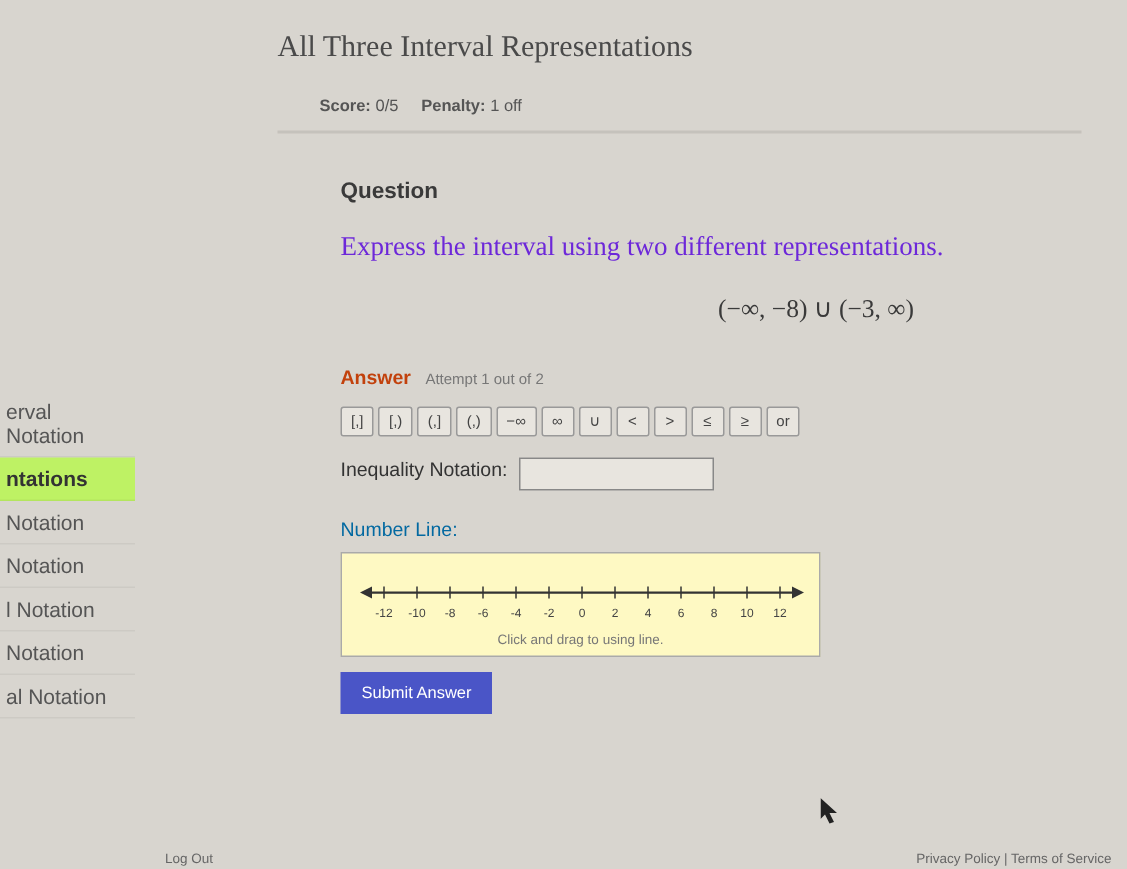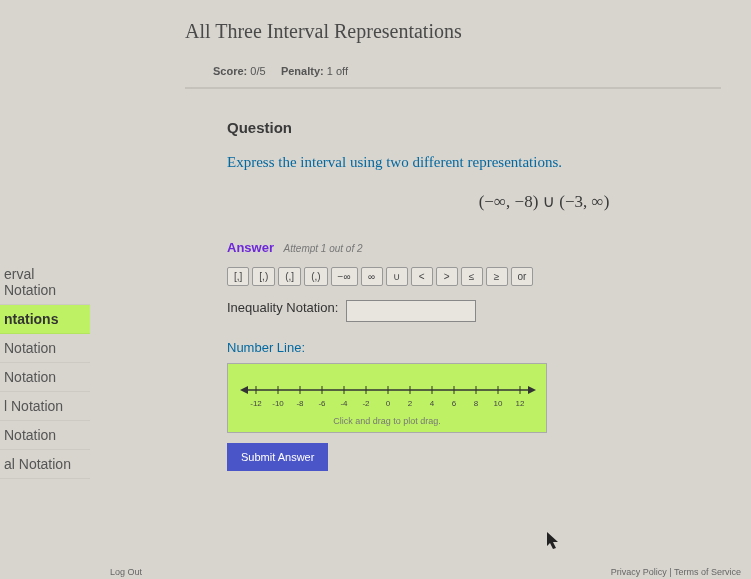--- a/index.html
+++ b/index.html
@@ -51,37 +51,37 @@
     .score-row strong { font-weight: bold; }
     .content { padding-left: 42px; }
     .q-heading {
       font-weight: bold;
       font-size: 15px;
       color: #3a3a3a;
       margin-bottom: 18px;
       font-family: Arial, sans-serif;
     }
     .prompt {
-      font-size: 15px;
-      color: #0369a1;
+      font-size: 18px;
+      color: #6d28d9;
       margin-bottom: 20px;
     }
     .expr {
       text-align: center;
       font-size: 17px;
       margin: 0 0 28px 140px;
       font-family: 'Times New Roman', serif;
     }
     .answer-row {
       font-family: Arial, sans-serif;
       font-size: 13px;
       margin-bottom: 12px;
     }
-    .answer-row strong { font-weight: bold; color: #6d28d9; }
-    .answer-row .attempt { font-size: 10px; color: #777; margin-left: 6px; font-style: italic; }
+    .answer-row strong { font-weight: bold; color: #c2410c; }
+    .answer-row .attempt { font-size: 10px; color: #777; margin-left: 6px; }
     .toolbar {
       display: flex;
       gap: 3px;
       margin-bottom: 14px;
       flex-wrap: wrap;
     }
     .tool-btn {
       border: 1px solid #999;
       background: #e8e5df;
       font-size: 10px;
@@ -111,21 +111,21 @@
       font-size: 12px;
     }
     .nl-label {
       font-family: Arial, sans-serif;
       font-size: 13px;
       color: #0369a1;
       margin-bottom: 8px;
     }
     .nl-box {
       border: 1px solid #aaa;
-      background: #bef264;
+      background: #fef9c3;
       padding: 14px 10px 6px 10px;
       width: 320px;
     }
     .nl-svg { display: block; }
     .nl-hint {
       text-align: center;
       font-size: 9px;
       color: #777;
       font-family: Arial, sans-serif;
       margin-top: 4px;
@@ -242,21 +242,21 @@
             <line x1="216" x2="216" y1="8" y2="16" stroke="#333" stroke-width="1"></line>
             <text x="216" y="28" text-anchor="middle" font-size="8" font-family="Arial" fill="#444">6</text>
             <line x1="238" x2="238" y1="8" y2="16" stroke="#333" stroke-width="1"></line>
             <text x="238" y="28" text-anchor="middle" font-size="8" font-family="Arial" fill="#444">8</text>
             <line x1="260" x2="260" y1="8" y2="16" stroke="#333" stroke-width="1"></line>
             <text x="260" y="28" text-anchor="middle" font-size="8" font-family="Arial" fill="#444">10</text>
             <line x1="282" x2="282" y1="8" y2="16" stroke="#333" stroke-width="1"></line>
             <text x="282" y="28" text-anchor="middle" font-size="8" font-family="Arial" fill="#444">12</text>
           </g>
       </svg>
-      <div class="nl-hint">Click and drag to plot drag.</div>
+      <div class="nl-hint">Click and drag to using line.</div>
     </div>
 
     <button class="submit-btn">Submit Answer</button>
   </div>
 </div>
 
 <div class="footer">
   <span>Log Out</span>
   <span class="links">Privacy Policy | Terms of Service</span>
 </div>

